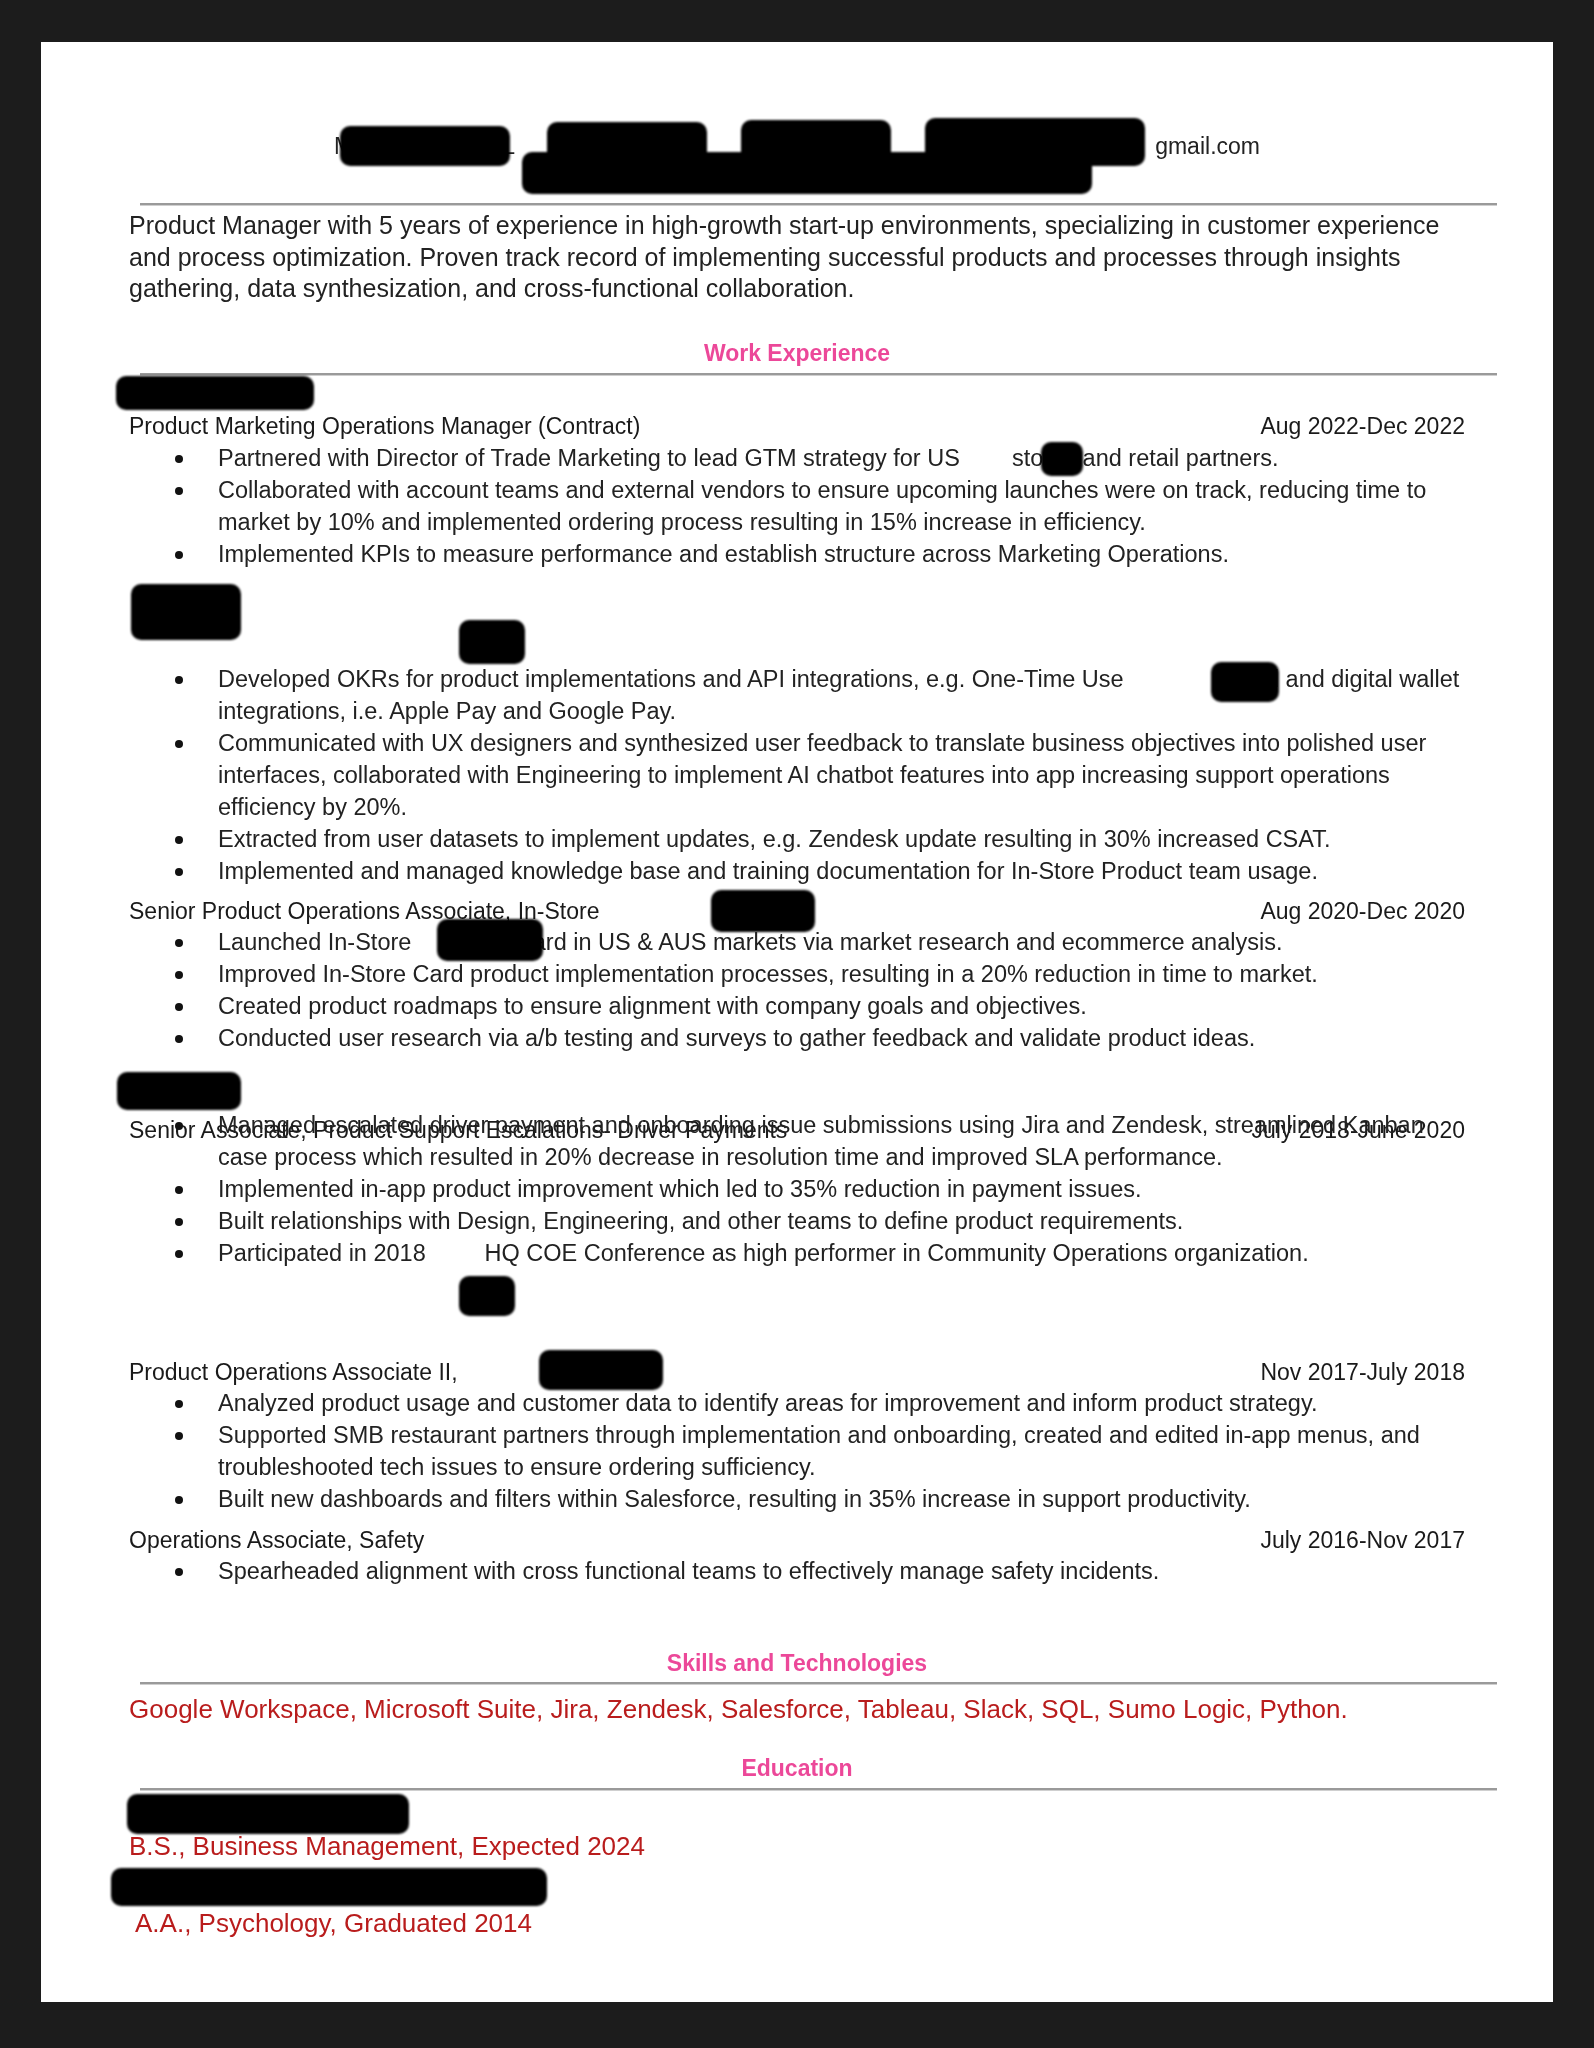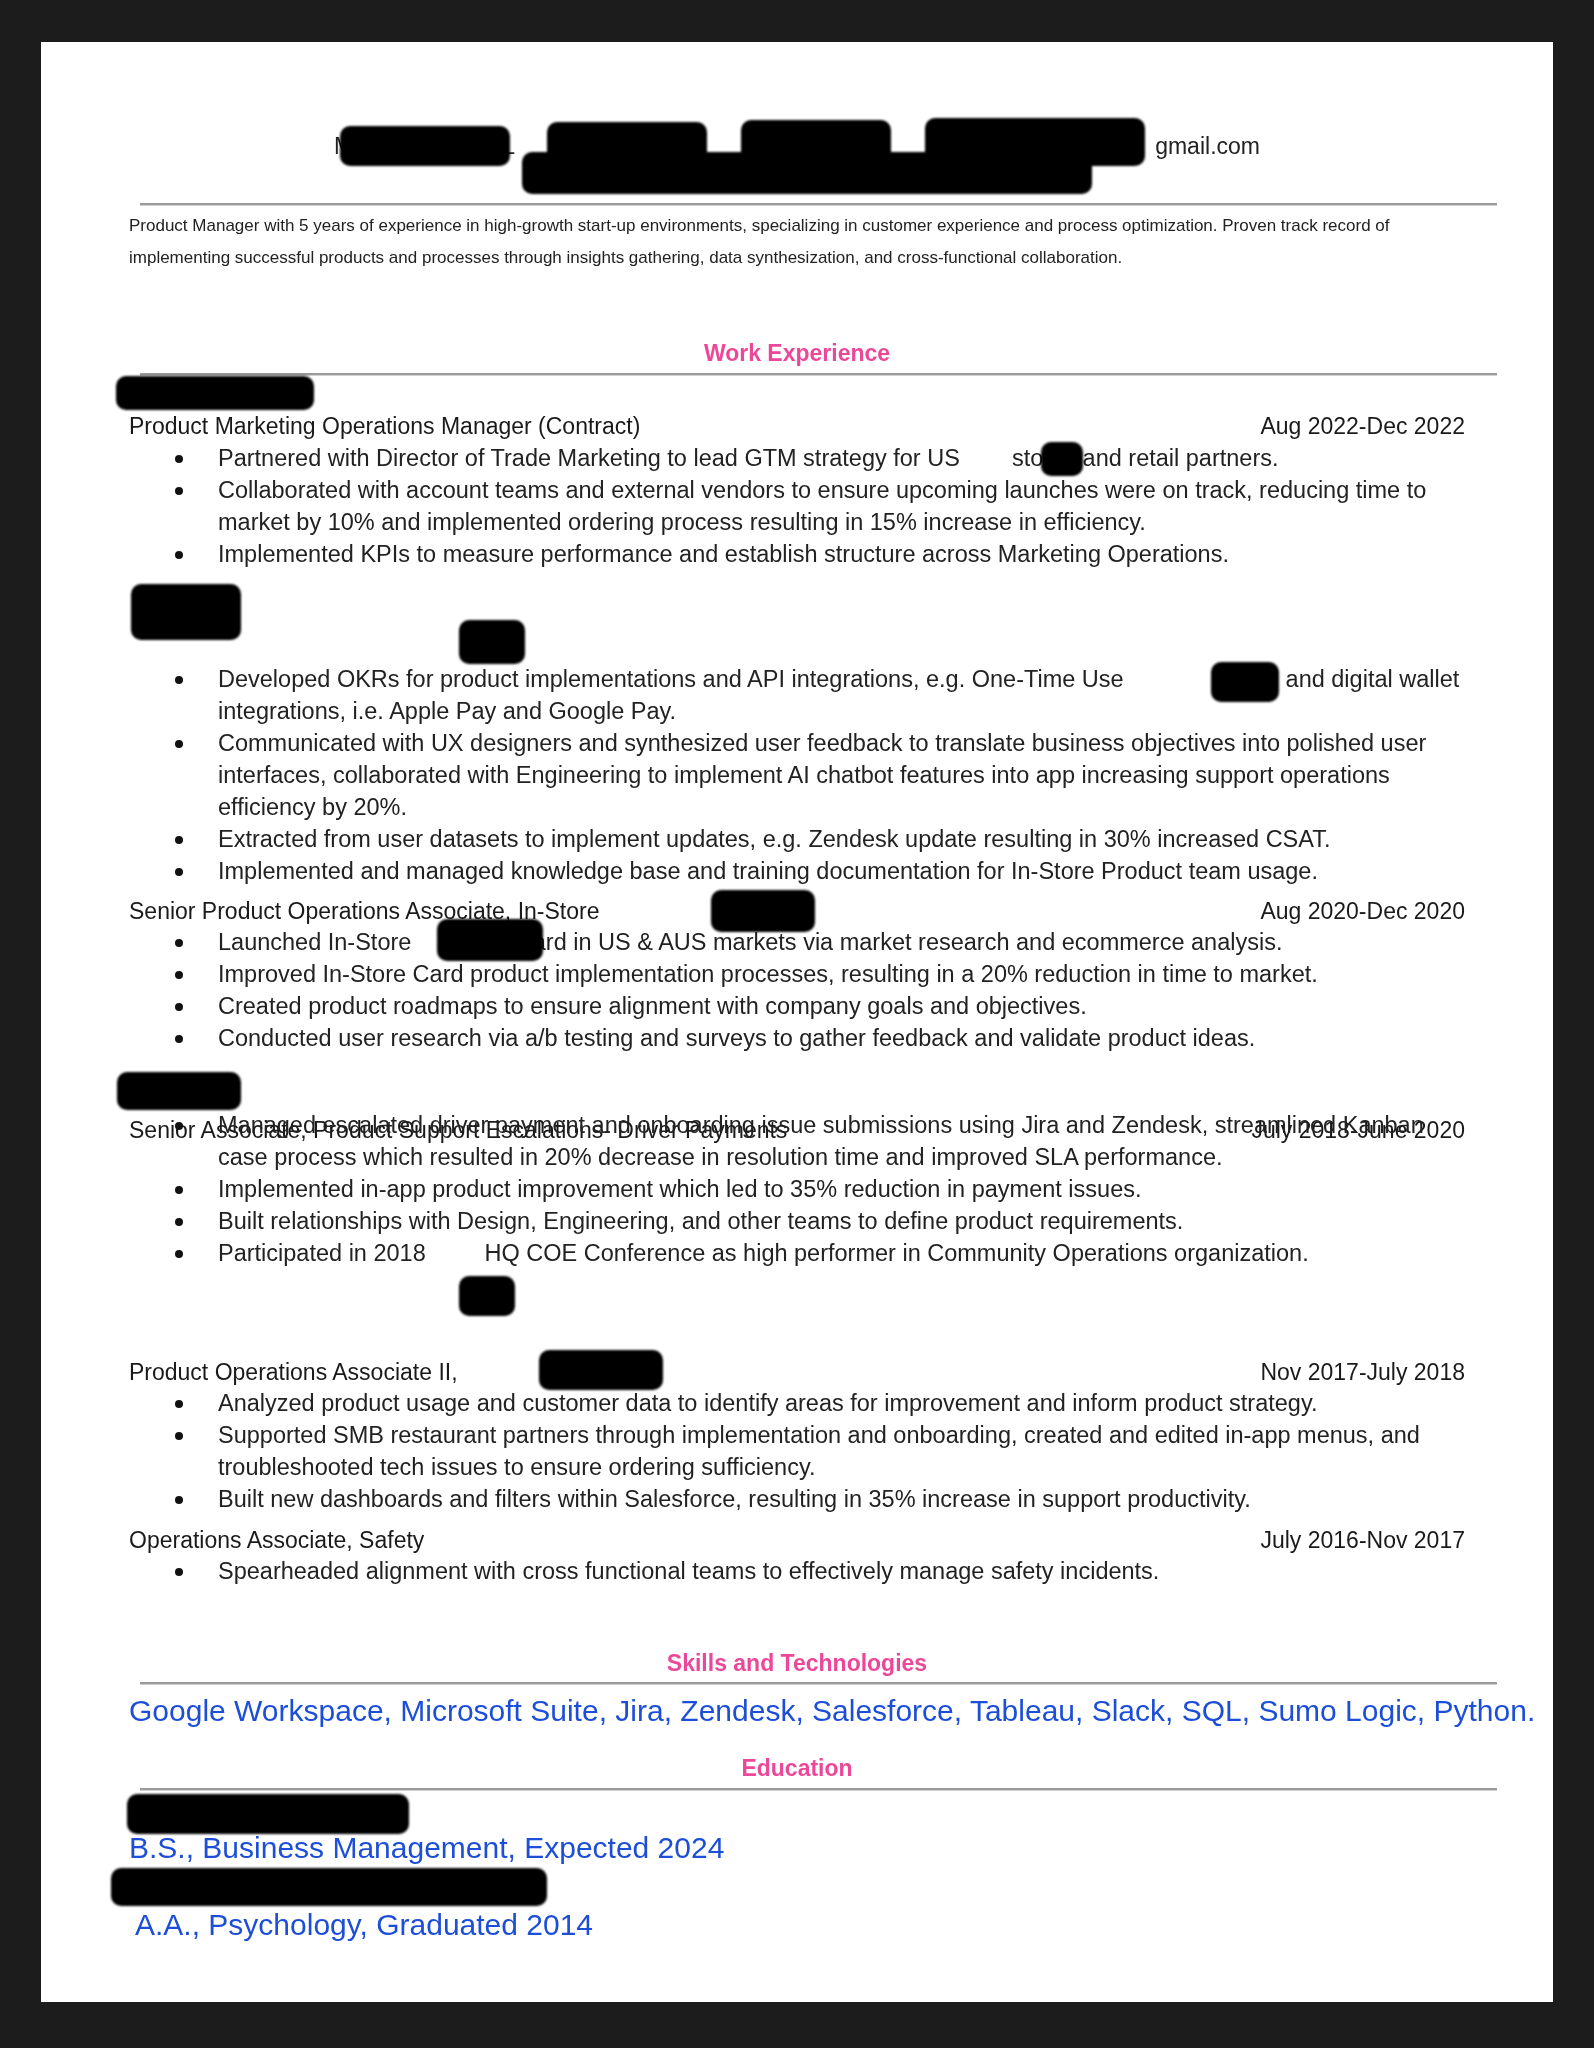--- a/index.html
+++ b/index.html
@@ -42,21 +42,21 @@
       position: absolute;
       height: 2px;
       background: #9a9a9a;
       box-shadow: 0 1px 0 #cfcfcf;
     }
     .summary {
       position: absolute;
       left: 88px;
       top: 168px;
       width: 1320px;
-      font-size: 17px;
+      font-size: 25px;
       line-height: 31.5px;
       color: #222;
     }
     .section-title {
       position: absolute;
       left: 0;
       width: 1512px;
       text-align: center;
       font-weight: bold;
       font-size: 23px;
@@ -93,22 +93,22 @@
       left: 46px;
       top: 13px;
       width: 8px;
       height: 8px;
       border-radius: 50%;
       background: #111;
     }
     .plain-line {
       position: absolute;
       left: 88px;
-      font-size: 30px;
-      color: #1d4ed8;
+      font-size: 26px;
+      color: #b91c1c;
     }
   </style>
 </head>
 <body>
 
 <div class="page">
 
   <div class="contact">
     <span>M</span><span style="display:inline-block;width:130px"></span><span>n L</span><span style="display:inline-block;width:640px"></span><span>gmail.com</span>
   </div>

